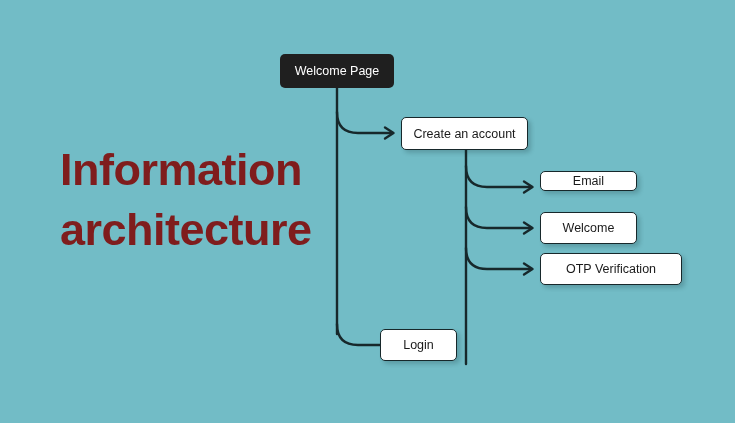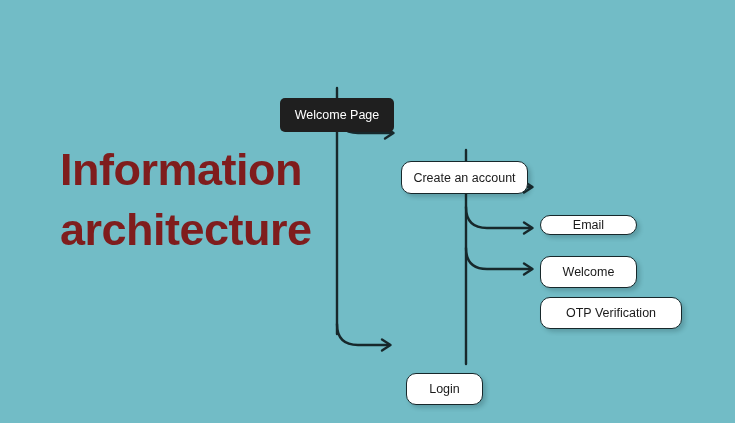--- a/index.html
+++ b/index.html
@@ -63,42 +63,41 @@
   
   .node {
     position: absolute;
     box-sizing: border-box;
     display: flex;
     align-items: center;
     justify-content: center;
     font-size: 12.5px;
     color: #1a1a1a;
     user-select: none;
-    margin-top: 44px;
   }
   .node-dark {
     background: #1f1f1f;
     color: #ffffff;
     border-radius: 5px;
     border: none;
     font-size: 12.5px;
   }
   .node-light {
     background: #ffffff;
     border: 1.8px solid #17282b;
-    border-radius: 10px;
+    border-radius: 5px;
     box-shadow: 3px 3px 4px rgba(20,45,50,0.22);
   }
 
   #node-welcome      { left: 280px; top: 54px;  width: 114px; height: 34px; }
   #node-create       { left: 401px; top: 117px; width: 127px; height: 33px; }
   #node-email        { left: 540px; top: 171px; width: 97px;  height: 20px; }
   #node-password     { left: 540px; top: 212px; width: 97px;  height: 32px; }
   #node-otp          { left: 540px; top: 253px; width: 142px; height: 32px; }
-  #node-login        { left: 406px; top: 329px; width: 77px;  height: 32px; }
+  #node-login        { left: 380px; top: 329px; width: 77px;  height: 32px; }
 </style>
 </head>
 <body>
 
 <div id="canvas">
 
   <div id="title">Information
 architecture</div>
 
   <svg id="wires" viewBox="0 0 735 423" width="735" height="423">

